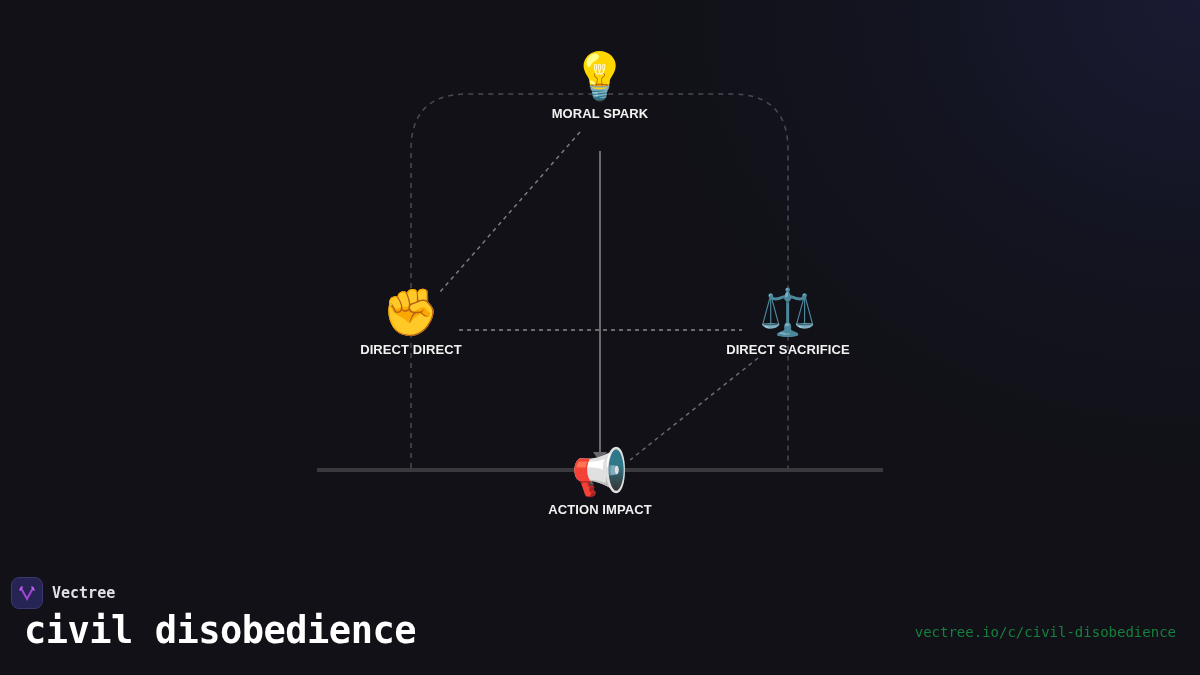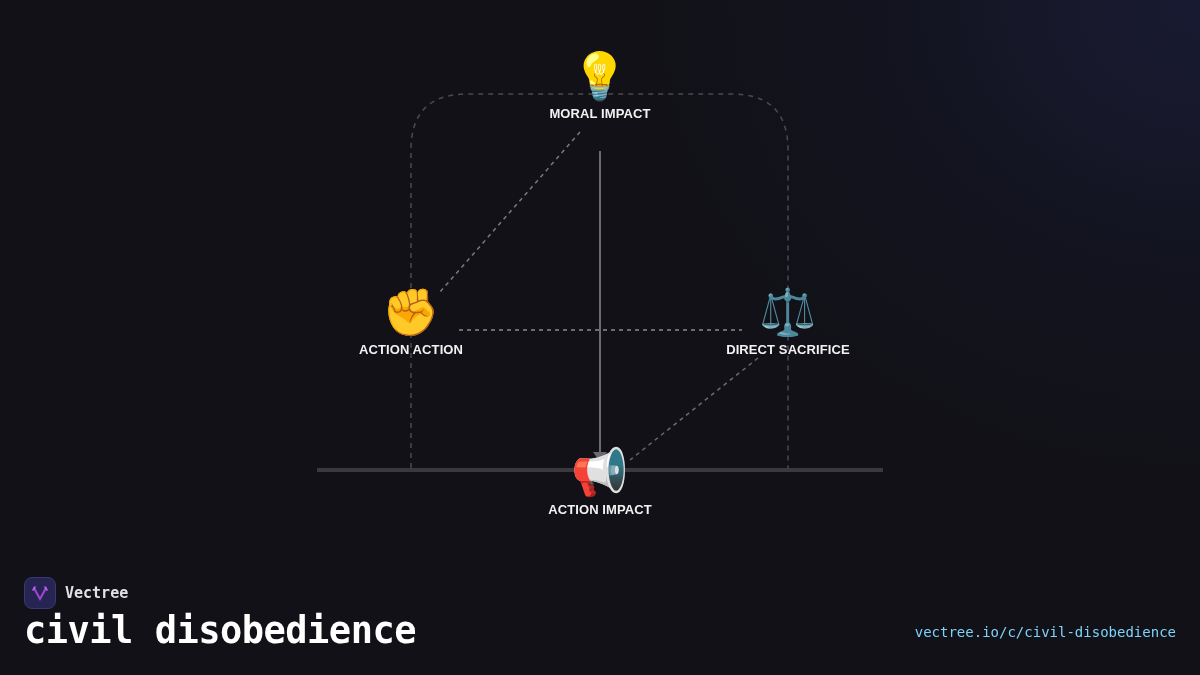--- a/index.html
+++ b/index.html
@@ -13,37 +13,37 @@
     background: radial-gradient(ellipse 700px 600px at 1200px 0px, rgba(28,30,60,0.75) 0%, rgba(22,24,44,0.4) 45%, rgba(17,17,23,0) 80%);
     pointer-events: none;
   }
   svg.edges { position: absolute; left: 0; top: 0; }
   .node { position: absolute; transform: translateX(-50%); text-align: center; }
   .node .emoji { font-size: 46px; line-height: 56px; display: block; }
   .node .label {
     display: block; color: #f2f2f2; font-weight: bold; font-size: 13px;
     letter-spacing: 0.1px; white-space: nowrap; margin-top: 2px;
   }
-  .brand { position: absolute; left: 24px; top: 577px; display: flex; align-items: center; justify-content: flex-end; }
+  .brand { position: absolute; left: 11px; top: 577px; display: flex; align-items: center; justify-content: flex-end; }
   .brand-logo {
     width: 32px; height: 32px; border-radius: 8px; background: #252452;
     border: 1px solid #3a3870; box-sizing: border-box;
     display: flex; align-items: center; justify-content: center;
   }
   .brand-name {
     margin-left: 9px; color: #e0e0e6; font-family: "DejaVu Sans Mono", monospace;
     font-weight: bold; font-size: 15px;
   }
   .title {
     position: absolute; left: 24px; top: 609px; color: #ffffff;
     font-family: "DejaVu Sans Mono", monospace; font-weight: bold; font-size: 37px;
     letter-spacing: -0.5px;
   }
   .url {
-    position: absolute; right: 24px; top: 624px; color: #7dd3fc;
+    position: absolute; right: 24px; top: 624px; color: #15803d;
     font-family: "DejaVu Sans Mono", monospace; font-size: 14px;
   }
 </style>
 </head>
 <body>
 
 <div class="bg-glow"></div>
 
 <svg class="edges" width="1200" height="675">
 
@@ -56,26 +56,26 @@
   <line x1="600" y1="151" x2="600" y2="452" stroke="#8a8a8e" stroke-width="1.5"></line>
   <polygon points="593,452 607,452 600,462" fill="#6a6a6e"></polygon>
 
   <line x1="459" y1="330" x2="742" y2="330" stroke="#8a8a8e" stroke-width="1.5" stroke-dasharray="4,4"></line>
 
   <line x1="758" y1="358" x2="630" y2="460" stroke="#6a6a70" stroke-width="1.5" stroke-dasharray="4,4"></line>
 </svg>
 
 <div class="node" style="left:600px; top:48px;">
   <span class="emoji">💡</span>
-  <span class="label">MORAL IMPACT</span>
+  <span class="label">MORAL SPARK</span>
 </div>
 
 <div class="node" style="left:411px; top:284px;">
   <span class="emoji">✊</span>
-  <span class="label">ACTION ACTION</span>
+  <span class="label">DIRECT DIRECT</span>
 </div>
 
 <div class="node" style="left:788px; top:284px;">
   <span class="emoji">⚖️</span>
   <span class="label">DIRECT SACRIFICE</span>
 </div>
 
 <div class="node" style="left:600px; top:444px;">
   <span class="emoji">📢</span>
   <span class="label">ACTION IMPACT</span>

